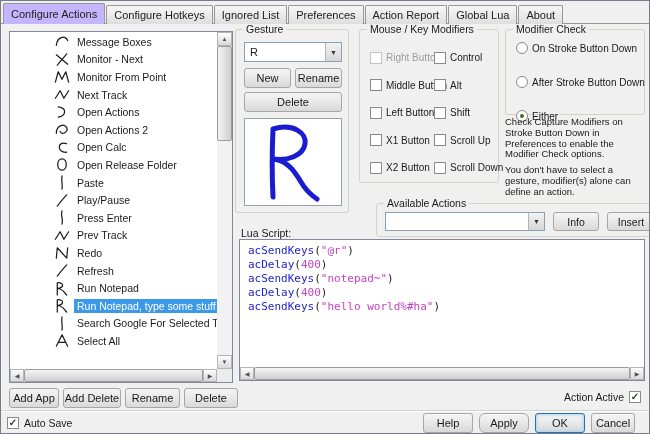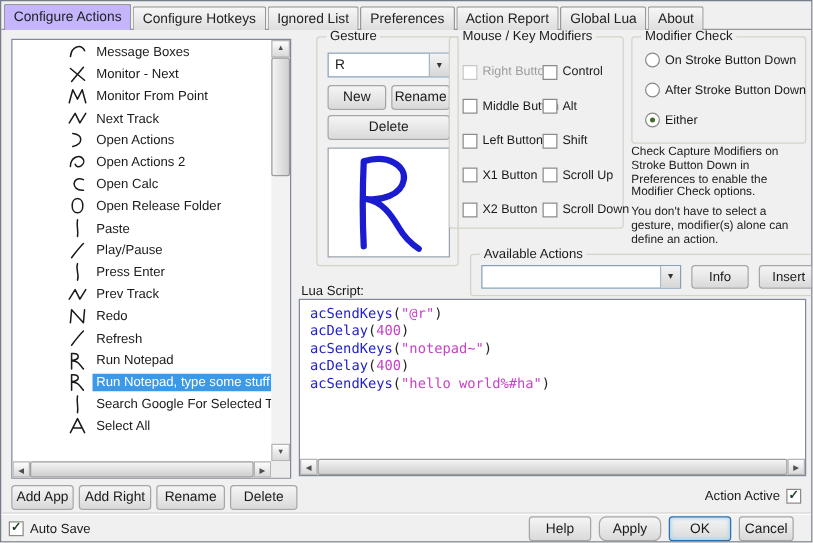--- a/index.html
+++ b/index.html
@@ -29,21 +29,21 @@
   .hscroll { position:absolute; left:0; right:15px; bottom:0; height:13px; background:#f2f2f2; display:flex; }
   .corner { position:absolute; right:0; bottom:0; width:15px; height:13px; background:#ececec; }
   .sbtn { flex:0 0 auto; height:14px; width:15px; background:linear-gradient(#fdfdfd,#d9d9d9); border:1px solid #b5b5b5; color:#4f4f4f; font-size:6px; display:flex; align-items:center; justify-content:center; }
   .hbtn { width:14px; height:13px; background:linear-gradient(#fdfdfd,#d9d9d9); border:1px solid #b5b5b5; color:#4f4f4f; font-size:6px; display:flex; align-items:center; justify-content:center; }
   .vthumb { width:15px; height:95px; background:linear-gradient(90deg,#f4f4f4,#cfcfcf); border:1px solid #9b9b9b; border-radius:2px; }
   .hthumb { flex:1; background:linear-gradient(#f4f4f4,#cfcfcf); border:1px solid #9b9b9b; border-radius:2px; }
   .sb-bottom { margin-top:auto; }
   
   .group { position:absolute; border:1px solid #d3d3c8; border-radius:3px; }
   .glabel { position:absolute; top:-7px; left:7px; background:#f0f0f0; padding:0 3px; font-size:10.5px; color:#1a1a1a; white-space:nowrap; }
-  .g-gesture { left:252px; top:28px; width:114px; height:184px; }
+  .g-gesture { left:234px; top:28px; width:114px; height:184px; }
   .g-mod { left:358px; top:28px; width:140px; height:154px; }
   .g-check { left:504px; top:28px; width:140px; height:86px; }
   .g-avail { left:358px; top:202px; width:286px; height:34px;margin-left:17px; }
   
   .btn {
     position:absolute; font:11px "Liberation Sans",sans-serif; color:#1a1a1a;
     background:linear-gradient(#f5f5f5,#e9e9e9 45%,#d9d9d9); border:1px solid #a6a6a6; border-radius:3px; cursor:default;
   }
   .btn.default { border:1px solid #2c6fac; box-shadow:inset 0 0 3px 1px #a9d4f1; }
   .combo { position:absolute; background:#fff; border:1px solid #89a0b5; display:flex; align-items:center; font-size:11px; }
@@ -56,21 +56,21 @@
   .radio.sel .dot::after { content:""; position:absolute; inset:3px; border-radius:50%; background:#3c6e23; }
   
   .gcombo { left:8px; top:12px; width:98px; height:20px; }
   .b-new { left:8px; top:38px; width:47px; height:20px; }
   .b-ren { left:59px; top:38px; width:47px; height:20px; }
   .b-del { left:8px; top:62px; width:98px; height:20px; }
   .gcanvas { position:absolute; left:8px; top:88px; width:98px; height:88px; background:#fff; border:1px solid #9aa2ad; }
   
   .mod-grid { position:absolute; left:10px; top:14px; right:2px; display:grid; grid-template-columns:64px 1fr; grid-auto-rows:27.5px; align-items:center; }
   
-  .radio-col { position:absolute; left:10px; top:12px; display:flex; flex-direction:column; gap:12px; }
+  .radio-col { position:absolute; left:10px; top:12px; display:flex; flex-direction:column; gap:22px; }
   .notes { position:absolute; left:504px; top:116px; width:140px; font-size:9.5px; line-height:10.8px; color:#1a1a1a; }
   .notes .n1 { margin-bottom:5px; }
   
   .acombo { left:8px; top:8px; width:160px; height:19px; }
   .b-info { left:176px; top:8px; width:46px; height:19px; font-size:10.5px; }
   .b-insert { left:230px; top:8px; width:48px; height:19px; font-size:10.5px; }
   
   .lua-label { position:absolute; left:240px; top:226px; font-size:10.5px; }
   .luaarea { position:absolute; left:238px; top:238px; width:406px; height:142px; background:#fff; border:1px solid #82889a; }
   .lua-lines { position:absolute; left:0; top:0; right:0; bottom:13px; padding:4px 8px; font:11px "DejaVu Sans Mono",monospace; line-height:14px; overflow:hidden; }
@@ -370,21 +370,21 @@
         <div class="lline"><span class="tok-fn">acSendKeys</span><span class="tok-p">(</span><span class="tok-str">"hello world%#ha"</span><span class="tok-p">)</span></div>
       </div>
     <div class="hscroll lua-h" style="left:0; right:0;">
       <div class="hbtn">◀</div>
       <div class="hthumb"></div>
       <div class="hbtn">▶</div>
     </div>
   </div>
 
   <button class="btn b-addapp">Add App</button>
-  <button class="btn b-addact">Add Right</button>
+  <button class="btn b-addact">Add Delete</button>
   <button class="btn b-frename">Rename</button>
   <button class="btn b-fdelete">Delete</button>
   <div class="inline-check action-active" id="action-active">
       <span class="ctxt">Action Active</span>
       <span class="box">✓</span>
     </div>
 
   <div class="sep"></div>
 
   <div class="inline-check auto-save" id="auto-save">

